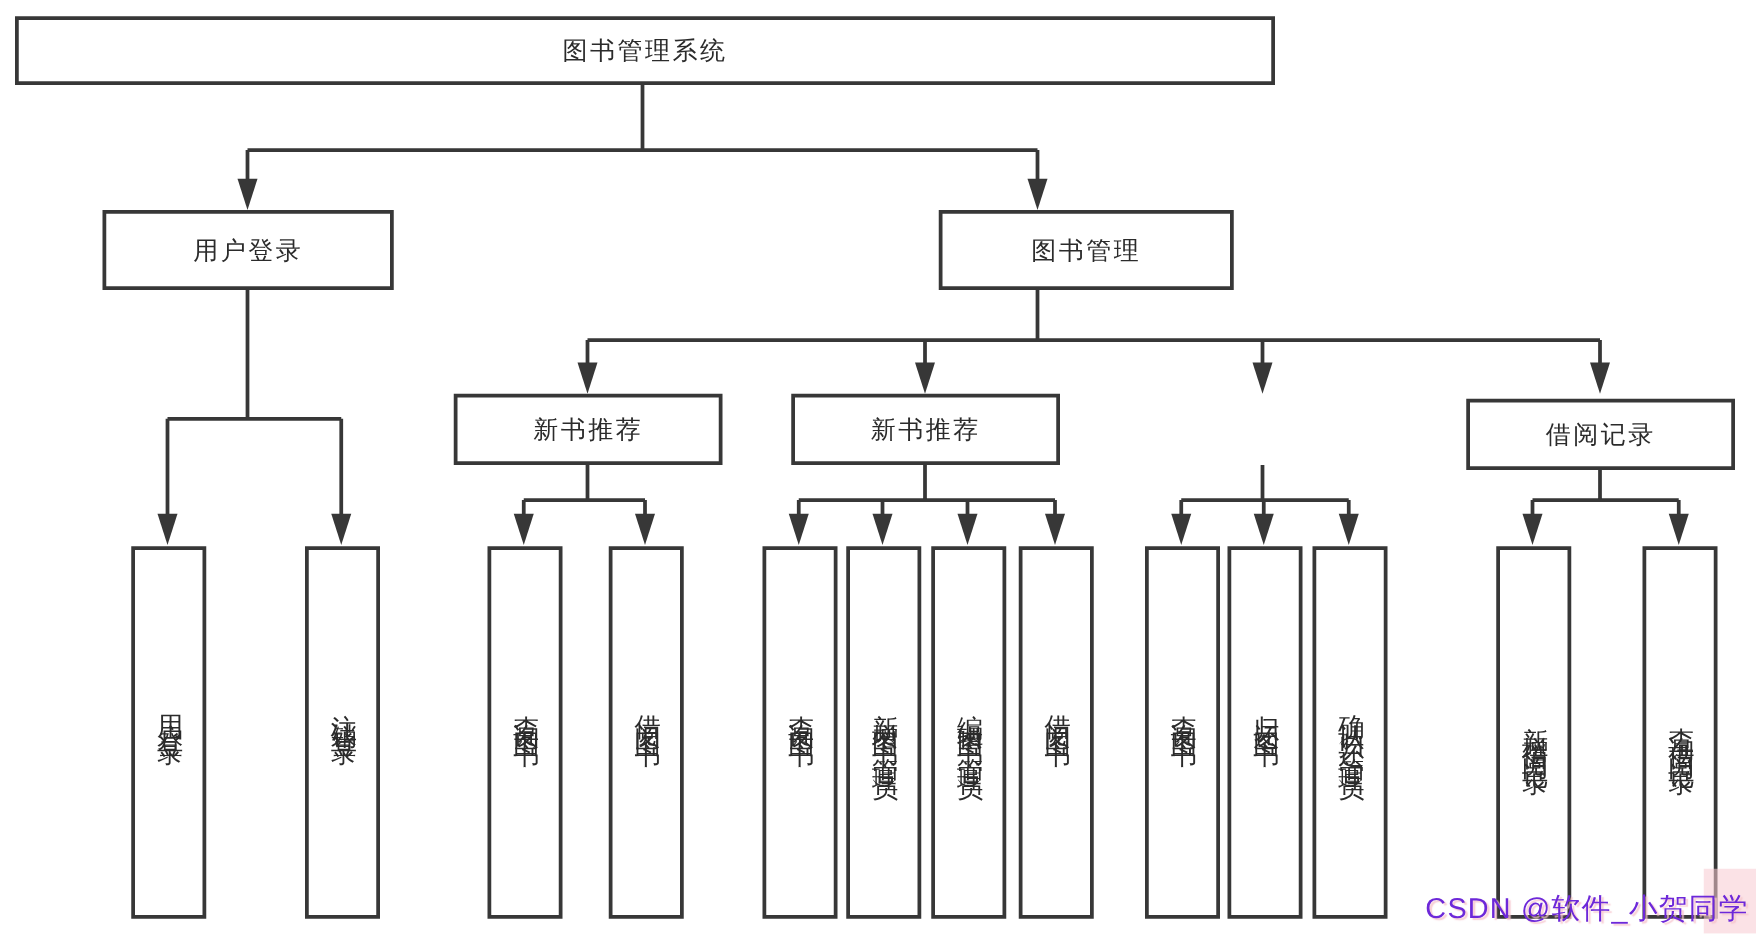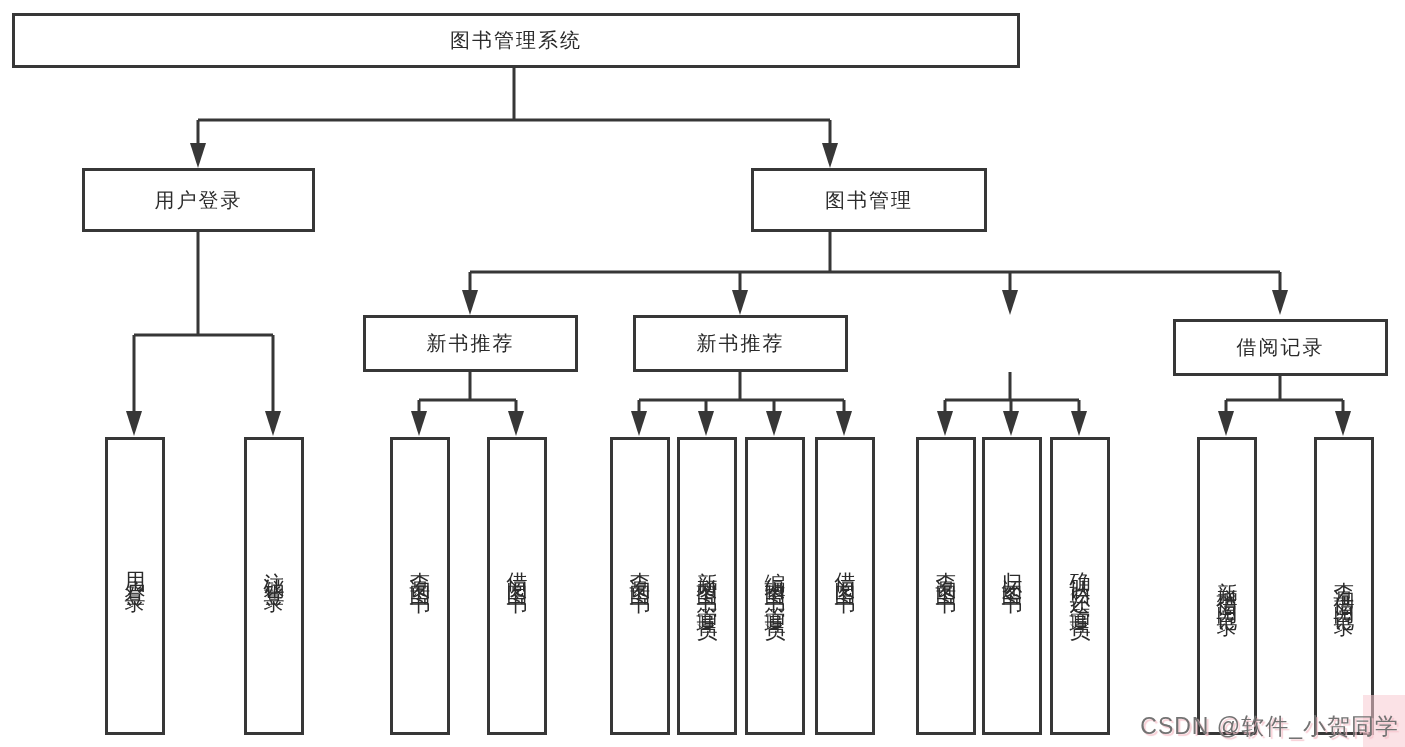--- a/index.html
+++ b/index.html
@@ -86,21 +86,21 @@
     height: 52px;
     background: rgba(247, 203, 210, 0.55);
     pointer-events: none;
   }
   .watermark {
     position: absolute;
     right: 6px;
     bottom: 5px;
     font-size: 23px;
     letter-spacing: 1px;
-    color: #737373;
+    color: #6d28d9;
     text-shadow: 2px 2px 1px rgba(246, 196, 204, 0.85);
     pointer-events: none;
     white-space: nowrap;
   }
 </style>
 </head>
 <body>
 
 <div class="canvas">
 

